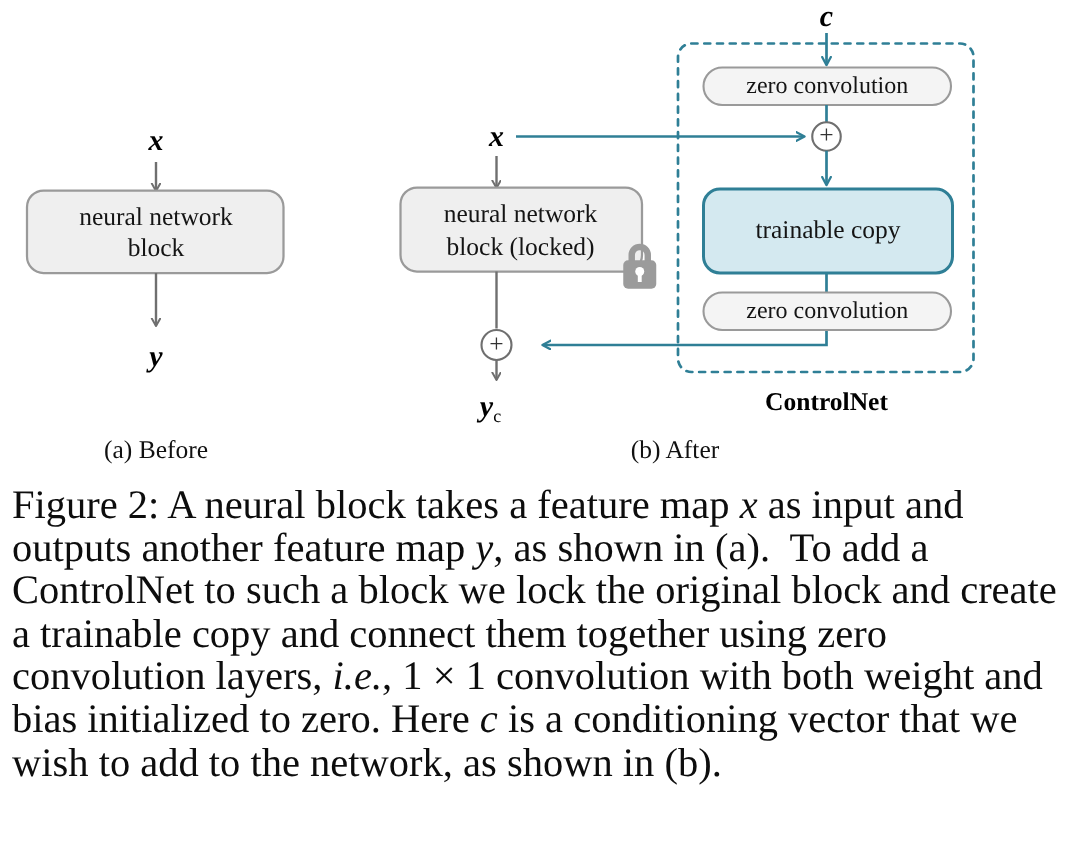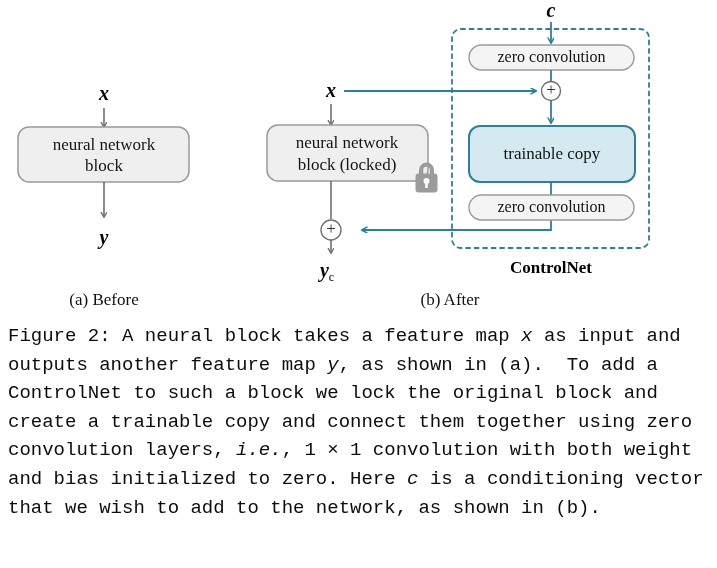--- a/index.html
+++ b/index.html
@@ -80,22 +80,22 @@
     fill: #111111;
     text-anchor: middle;
   }
 
   
   #caption {
     position: absolute;
     left: 8px;
     top: 322px;
     width: 700px;
-    font-family: Liberation Mono, monospace;
-    font-size: 19px;
+    font-family: Liberation Serif, serif;
+    font-size: 27px;
     line-height: 28.6px;
     color: #0d0d0d;
     text-align: left;
     white-space: pre-wrap;
   }
   #caption i { font-style: italic; }
 
   #watermark {
     position: absolute;
     right: 11px;

